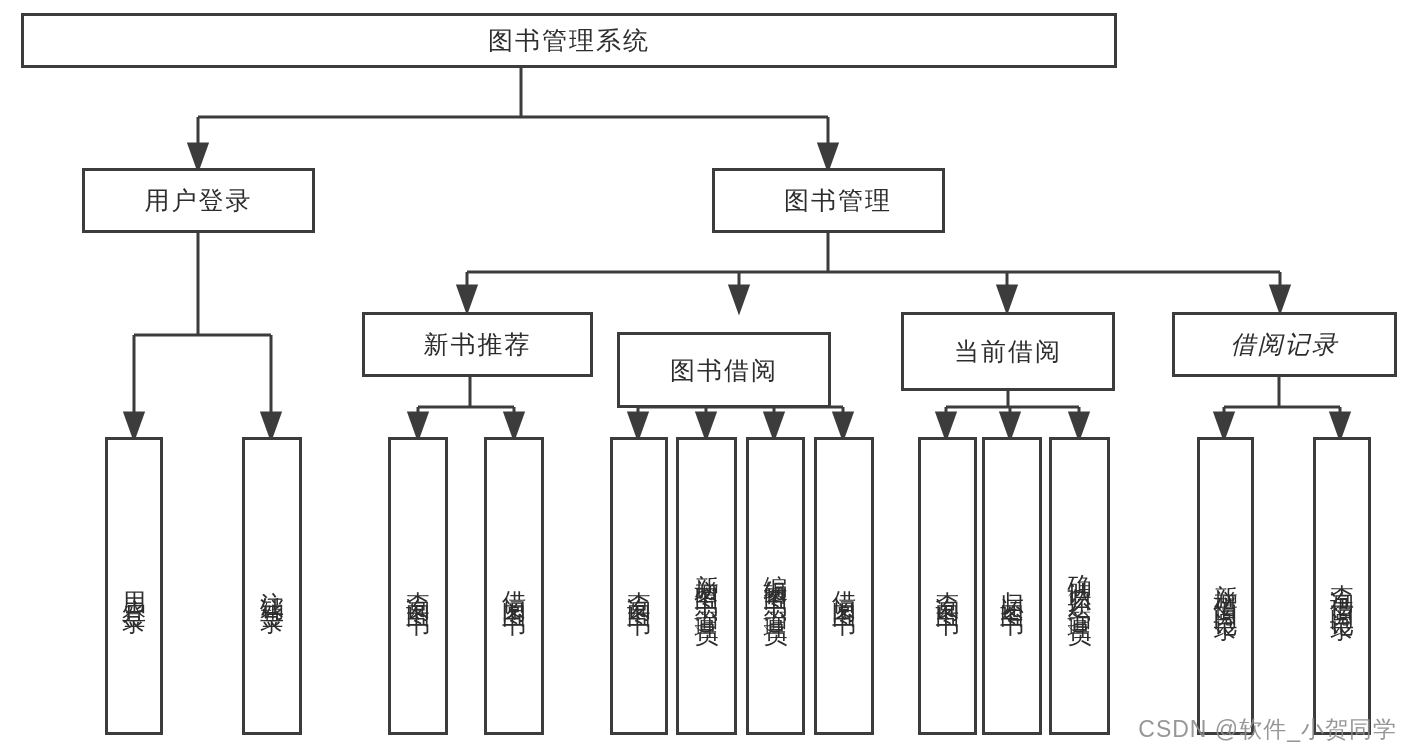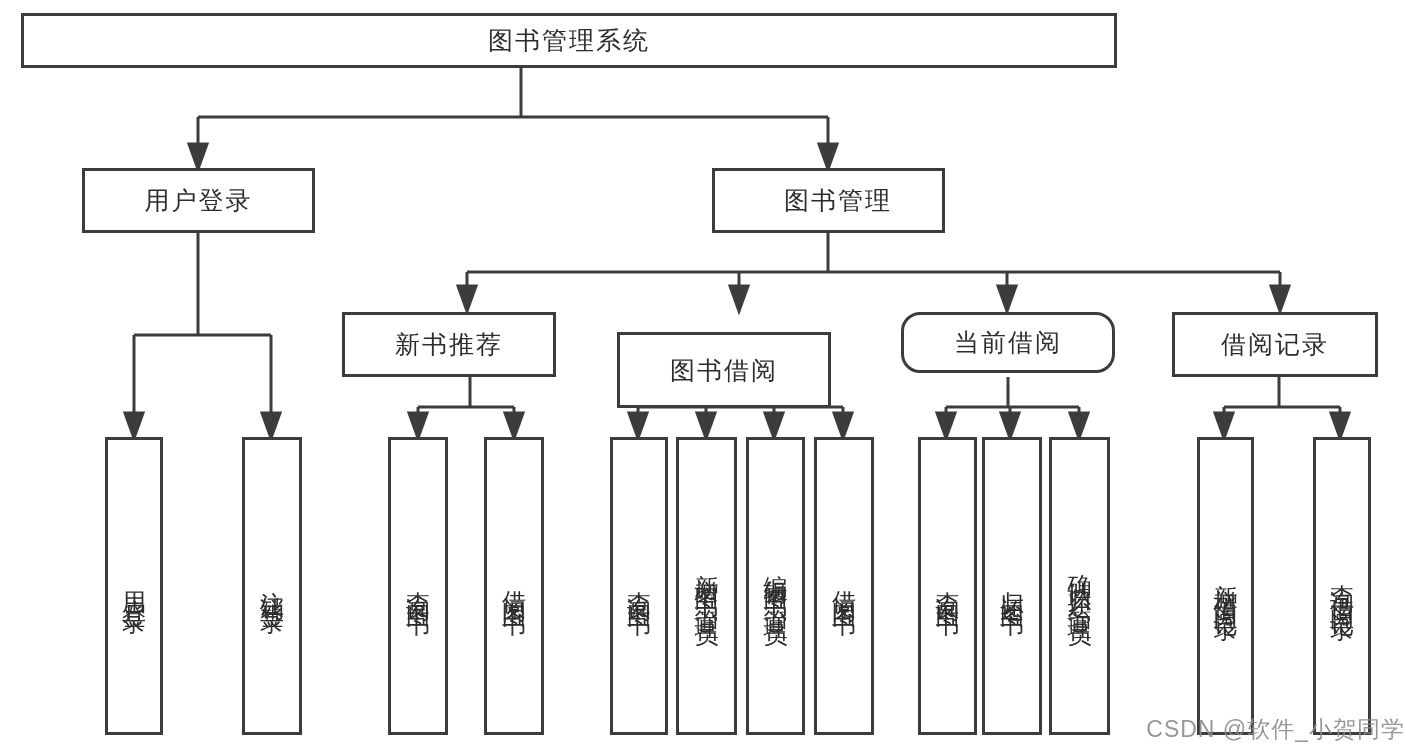--- a/index.html
+++ b/index.html
@@ -24,21 +24,21 @@
   .vbox{font-size:24px;}
   .vtext{
     writing-mode:vertical-rl;
     text-orientation:mixed;
     letter-spacing:7px;
     line-height:1;
     white-space:nowrap;
   }
   #watermark{
     position:absolute;
-    right:0;top:714px;
+    right:8px;top:714px;
     font-size:23px;
     letter-spacing:1px;
     color:rgba(140,140,140,0.9);
     z-index:5;
     white-space:nowrap;
   }
 </style>
 </head>
 <body>
 
@@ -100,30 +100,30 @@
     <span>图书管理系统</span>
   </div>
 
   <div class="box hbox" style="left:82px;top:168px;width:233px;height:65px;">
     <span>用户登录</span>
   </div>
   <div class="box hbox" style="left:712px;top:168px;width:233px;height:65px;padding-left:19px;">
     <span>图书管理</span>
   </div>
 
-  <div class="box hbox" style="left:342px;top:312px;width:214px;height:65px;font-family:Liberation Mono, monospace;">
+  <div class="box hbox" style="left:362px;top:312px;width:231px;height:65px;font-family:Liberation Mono, monospace;">
     <span>新书推荐</span>
   </div>
   <div class="box hbox" style="left:617px;top:312px;width:214px;height:76px;margin-top:20px;">
     <span>图书借阅</span>
   </div>
-  <div class="box hbox" style="left:901px;top:312px;width:214px;height:61px;border-radius:19px;">
+  <div class="box hbox" style="left:901px;top:312px;width:214px;height:79px;">
     <span>当前借阅</span>
   </div>
-  <div class="box hbox" style="left:1172px;top:312px;width:206px;height:65px;">
+  <div class="box hbox" style="left:1172px;top:312px;width:225px;height:65px;font-style:italic;">
     <span>借阅记录</span>
   </div>
 
   <div class="box vbox" style="left:105px;top:437px;width:58px;height:298px;">
     <span class="vtext">用户登录</span>
   </div>
   <div class="box vbox" style="left:242px;top:437px;width:60px;height:298px;">
     <span class="vtext">注销登录</span>
   </div>
 

